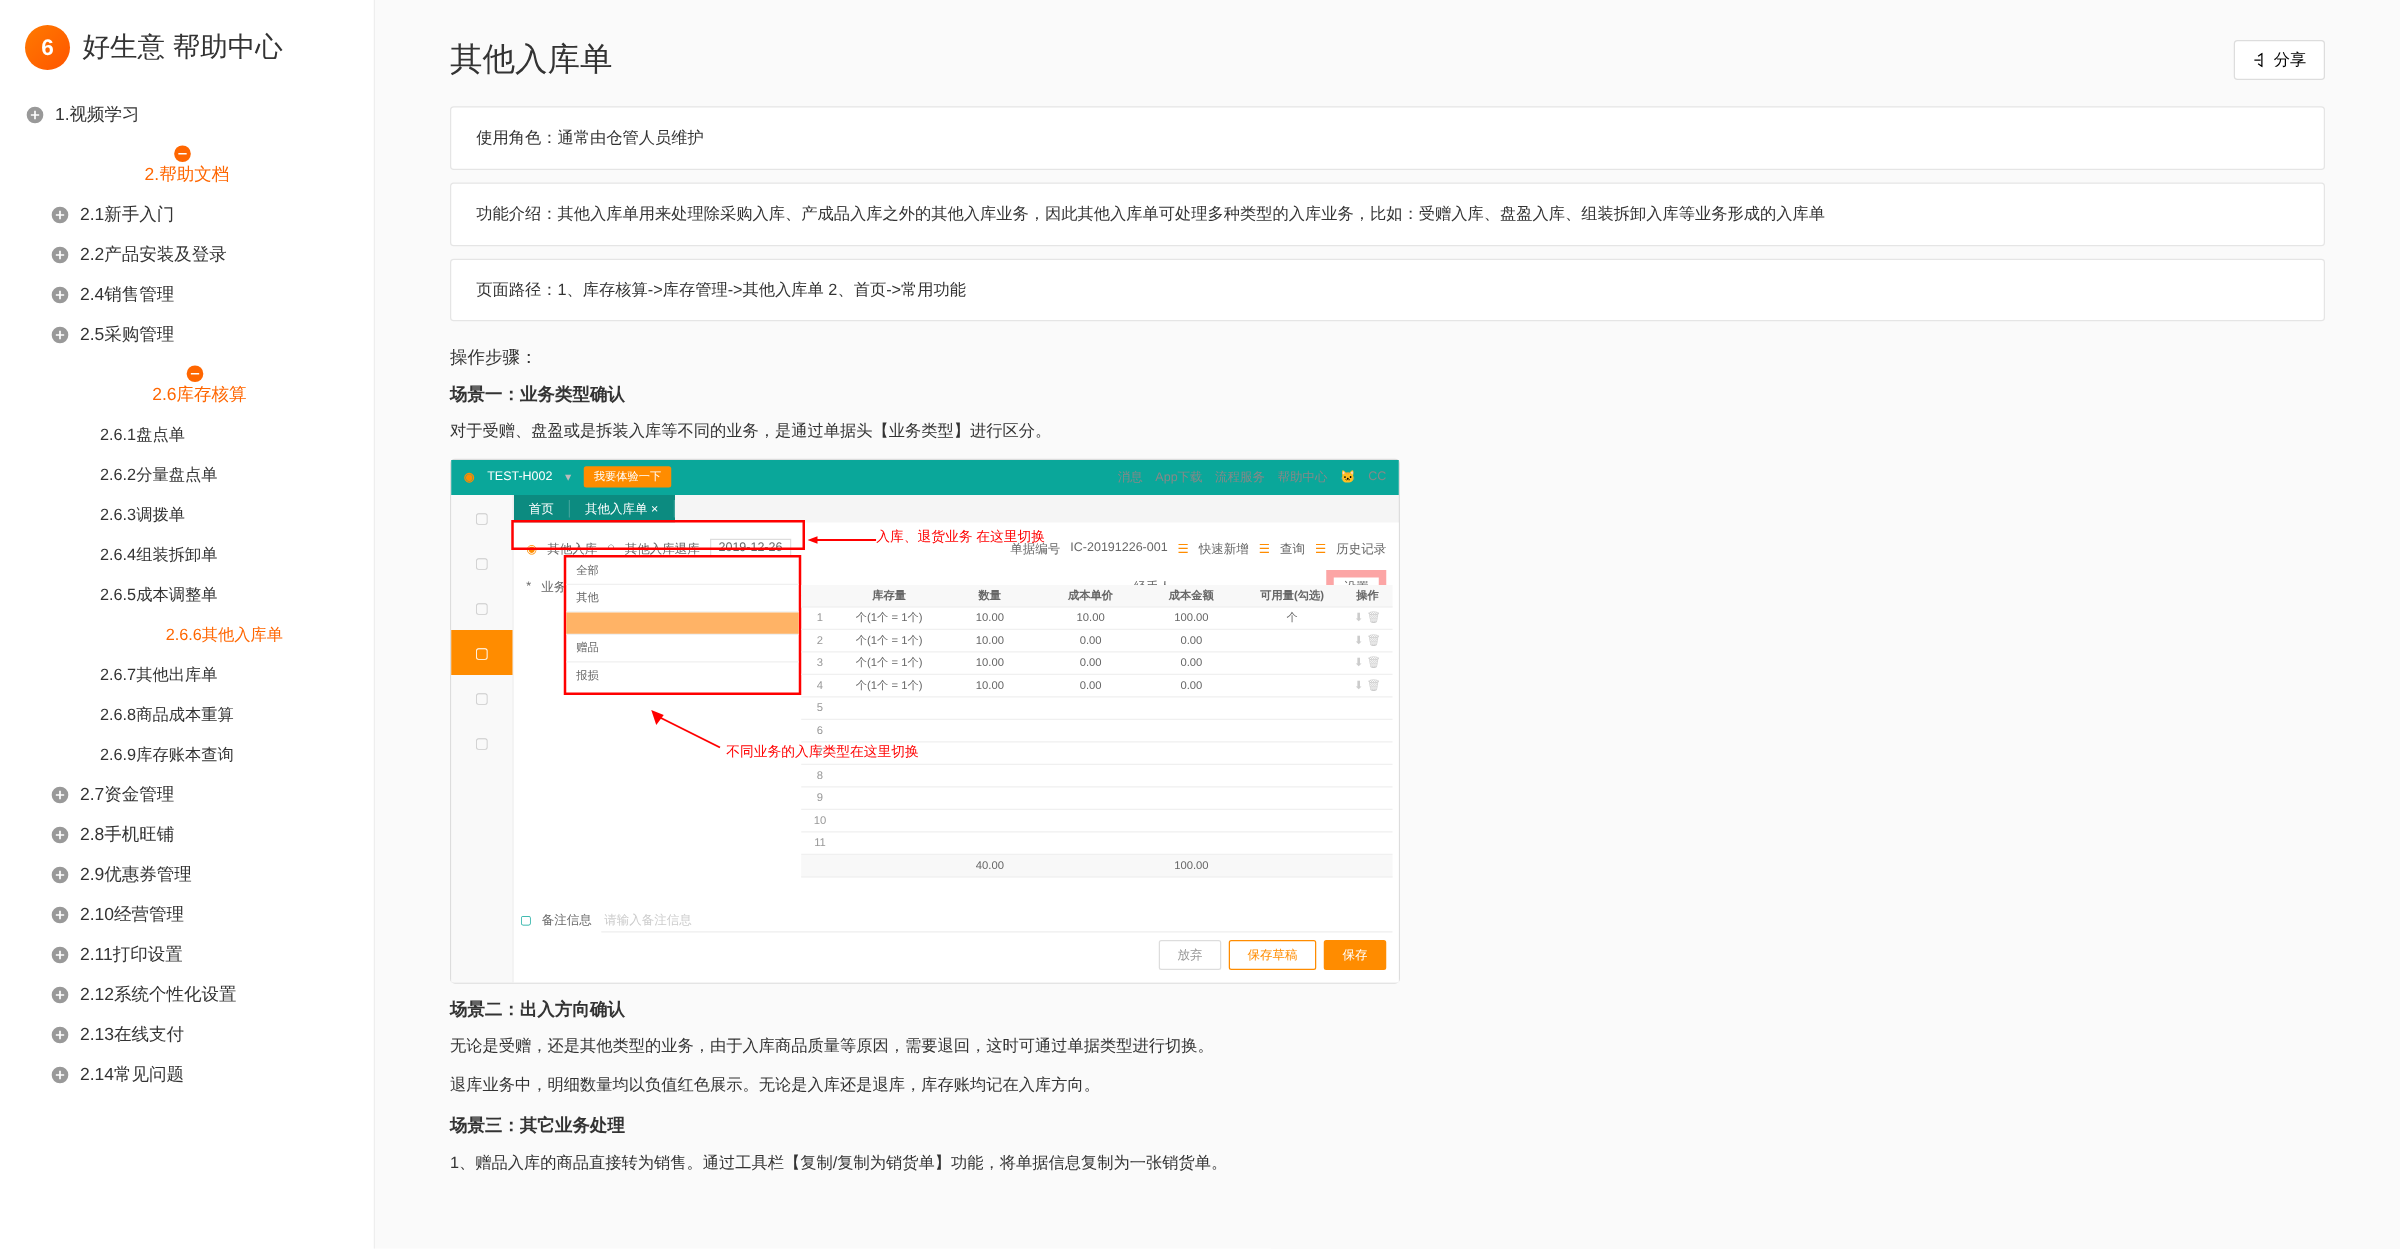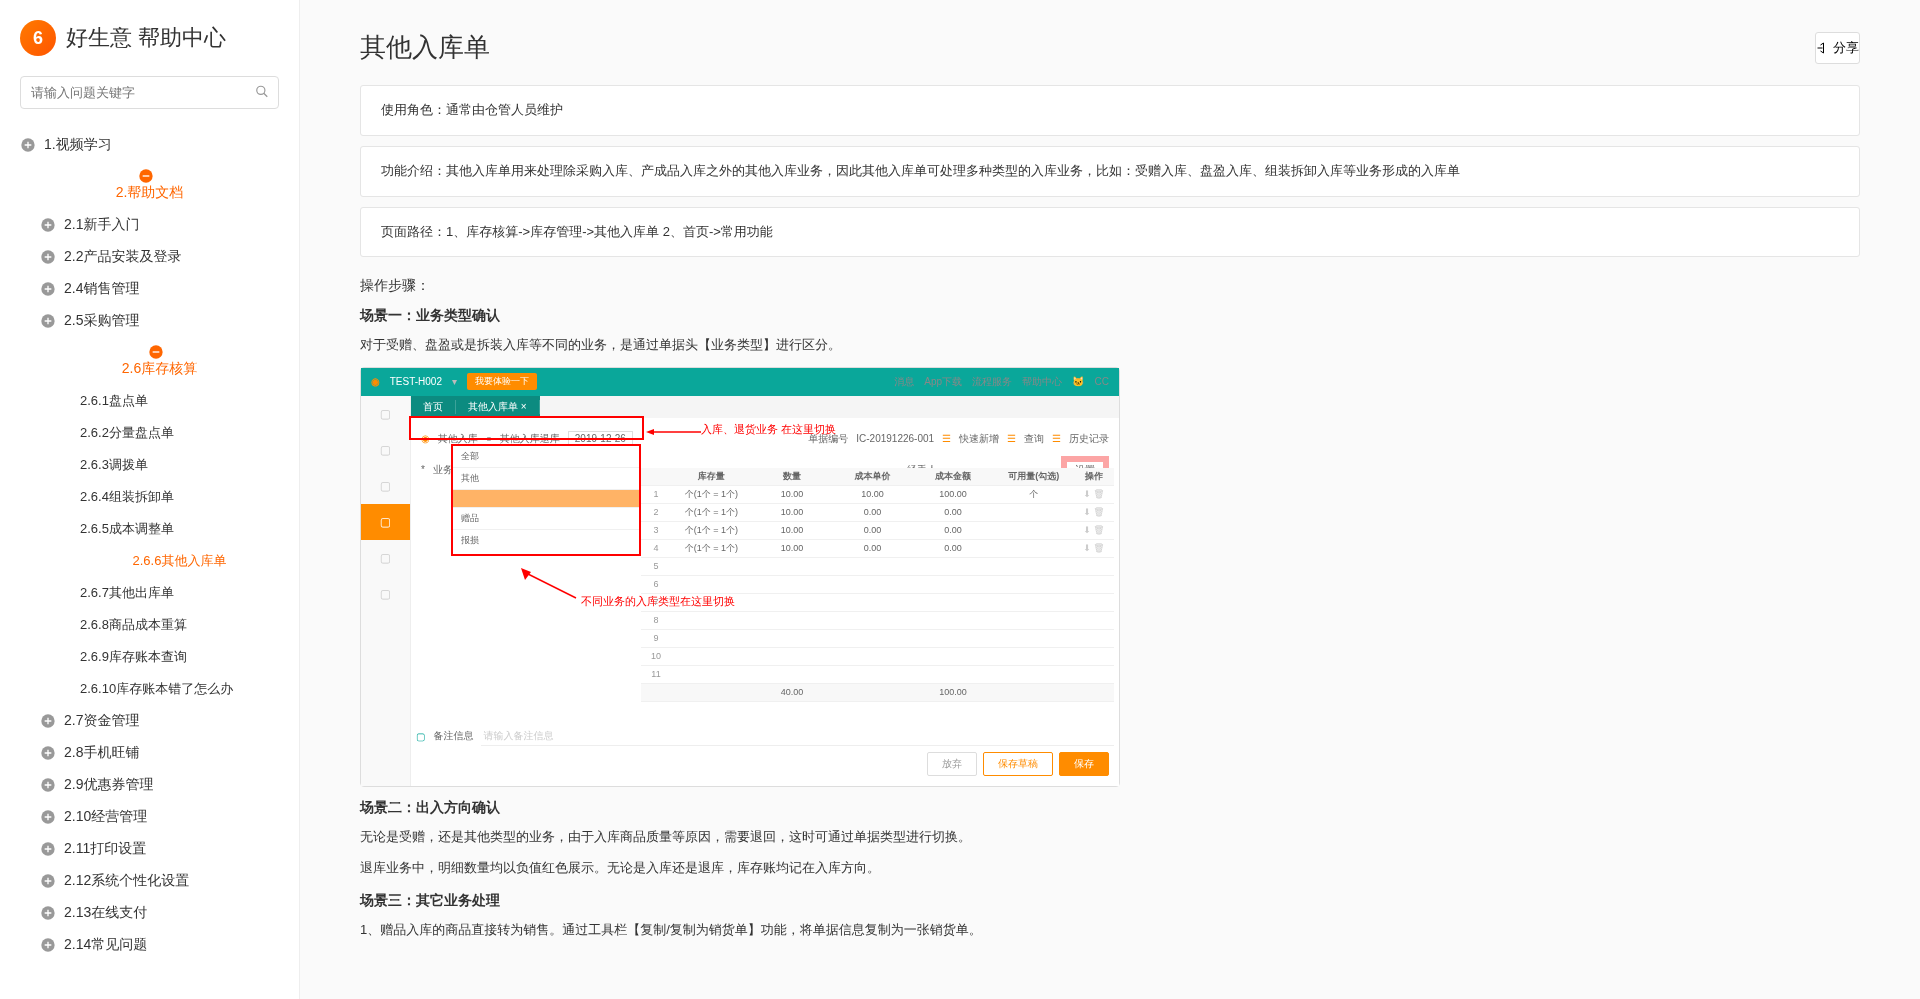--- a/index.html
+++ b/index.html
@@ -15,21 +15,21 @@
 .nav-item { display: flex; align-items: center; padding: 7px 0; cursor: pointer; font-size: 14px; }
 .nav-icon { width: 16px; height: 16px; margin-right: 8px; color: #999; flex-shrink: 0; }
 .nav-item.active { color: #ff6600; flex-direction: column; }
 .nav-item.active .nav-icon { color: #ff6600; }
 .nav-l1 { padding-left: 0; }
 .nav-l2 { padding-left: 20px; }
 .nav-l3 { padding-left: 60px; font-size: 13px; }
 .content { flex: 1; background: #fafafa; padding: 30px 60px; overflow-y: auto; }
 .page-header { display: flex; justify-content: space-between; align-items: center; margin-bottom: 20px; }
 .page-title { font-size: 26px; color: #333; font-weight: 500; }
-.share-btn { padding: 6px 0; border: 1px solid #ddd; background: #fff; border-radius: 3px; font-size: 13px; cursor: pointer; display: flex; align-items: center; gap: 5px; }
+.share-btn { padding: 6px 14px; border: 1px solid #ddd; background: #fff; border-radius: 3px; font-size: 13px; cursor: pointer; display: flex; align-items: center; gap: 5px; }
 .info-box { background: #fff; border: 1px solid #e5e5e5; border-radius: 3px; padding: 14px 20px; margin-bottom: 10px; font-size: 13px; line-height: 1.6; }
 .info-label { color: #333; }
 .section { margin-top: 20px; }
 .step-title { font-size: 14px; margin-bottom: 12px; color: #333; }
 .scene-title { font-size: 14px; font-weight: bold; margin: 12px 0 8px; }
 .scene-desc { font-size: 13px; line-height: 1.8; margin-bottom: 8px; }
 .screenshot-placeholder { width: 760px; height: 420px; background: #f5f5f5; border: 1px solid #ddd; margin: 10px 0; display: flex; align-items: center; justify-content: center; color: #999; font-size: 12px; border-radius: 4px; position: relative; }
 .sc-header { position: absolute; top: 0; left: 0; right: 0; height: 28px; background: #0aa79a; display: flex; align-items: center; padding: 0 10px; font-size: 10px; color: #fff; gap: 10px; }
 .sc-header .btn-orange { background: #ff8c00; color: #fff; padding: 2px 8px; border-radius: 2px; font-size: 9px; }
 .sc-tab { position: absolute; top: 28px; left: 50px; height: 22px; background: #0c8b80; color: #fff; font-size: 10px; display: flex; align-items: center; }
@@ -51,29 +51,20 @@
 </style>
 </head>
 <body>
 
 <div class="container">
   <aside class="sidebar">
     <div class="sidebar-header">
       <div class="logo">6</div>
       <div class="sidebar-title">好生意 帮助中心</div>
     </div>
-    <div class="search-box">
-      <input class="search-input" placeholder="请输入问题关键字" style="">
-      <span class="search-icon">
-        <svg width="14" height="14" viewBox="0 0 24 24" fill="none" stroke="currentColor" stroke-width="2">
-            <circle cx="10" cy="10" r="7"></circle>
-            <line x1="21" y1="21" x2="15" y2="15"></line>
-          </svg>
-      </span>
-    </div>
     <nav id="nav">
         <div class="nav-item nav-l1">
           <svg class="nav-icon" viewBox="0 0 24 24" fill="currentColor">
             <circle cx="12" cy="12" r="10" fill="currentColor"></circle>
             <path d="M12 7v10M7 12h10" stroke="#fff" stroke-width="2"></path>
           </svg>
           <span>1.视频学习</span>
         </div>
         <div class="nav-item nav-l1 active">
           <svg class="nav-icon" viewBox="0 0 24 24" fill="currentColor">
@@ -136,23 +127,20 @@
           <span>2.6.6其他入库单</span>
         </div>
         <div class="nav-item nav-l3">
           <span>2.6.7其他出库单</span>
         </div>
         <div class="nav-item nav-l3">
           <span>2.6.8商品成本重算</span>
         </div>
         <div class="nav-item nav-l3">
           <span>2.6.9库存账本查询</span>
-        </div>
-        <div class="nav-item nav-l3">
-          <span>2.6.10库存账本错了怎么办</span>
         </div>
         <div class="nav-item nav-l2">
           <svg class="nav-icon" viewBox="0 0 24 24" fill="currentColor">
             <circle cx="12" cy="12" r="10" fill="currentColor"></circle>
             <path d="M12 7v10M7 12h10" stroke="#fff" stroke-width="2"></path>
           </svg>
           <span>2.7资金管理</span>
         </div>
         <div class="nav-item nav-l2">
           <svg class="nav-icon" viewBox="0 0 24 24" fill="currentColor">

